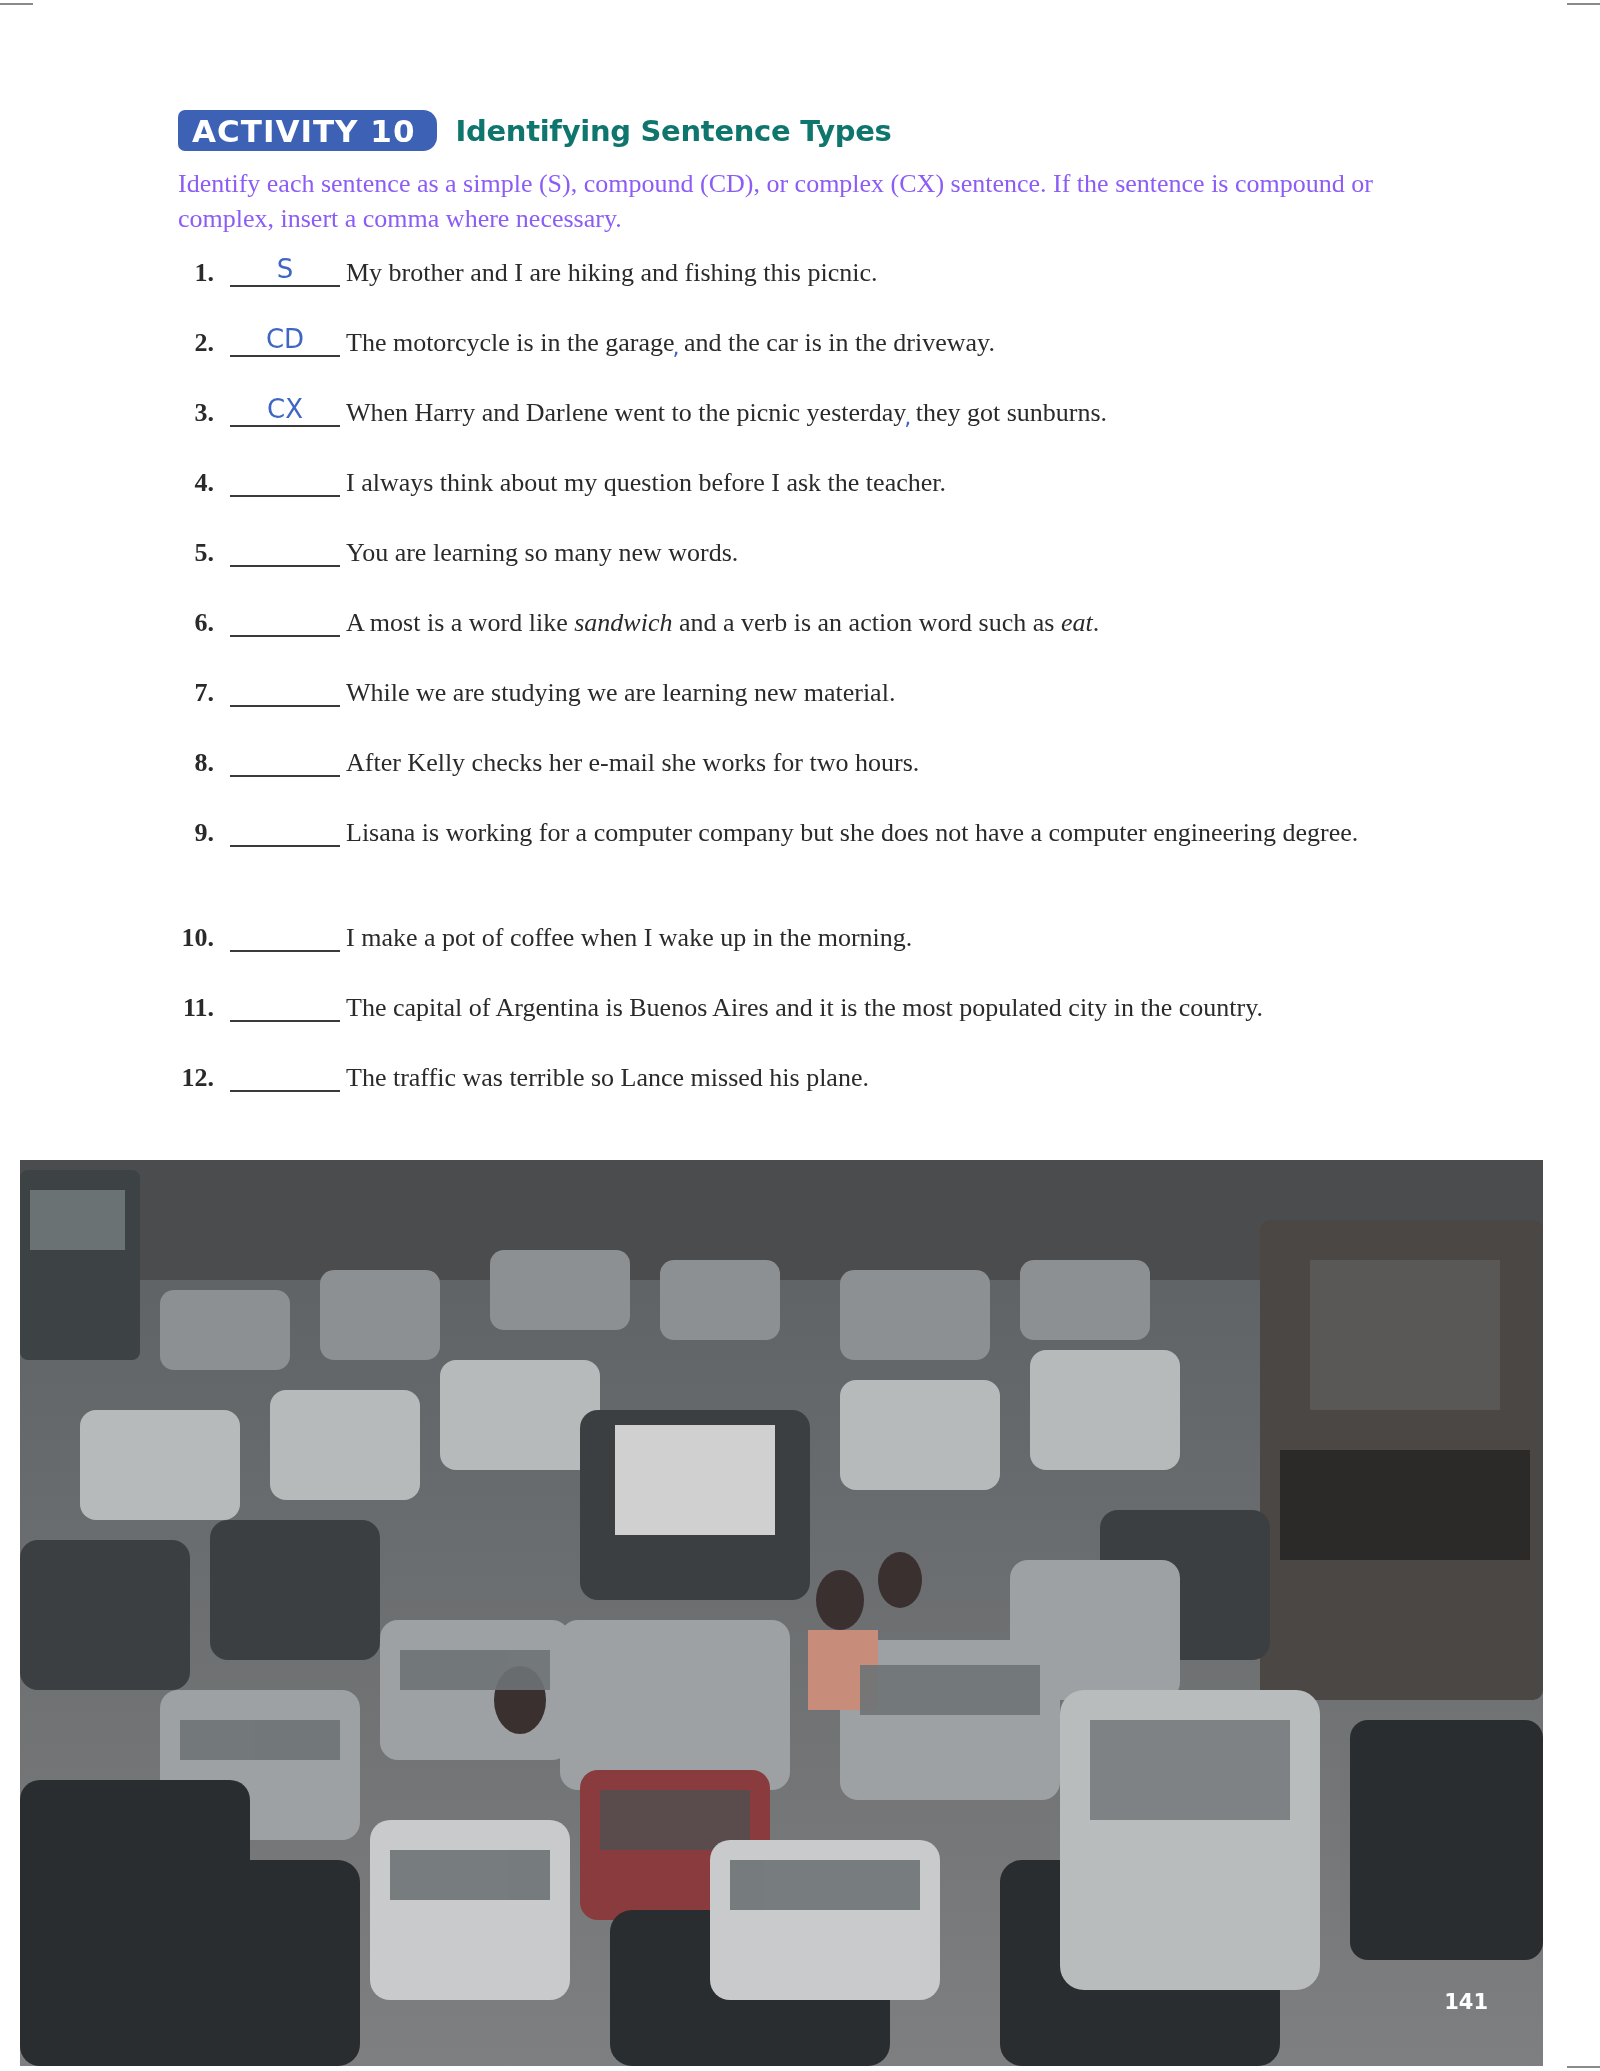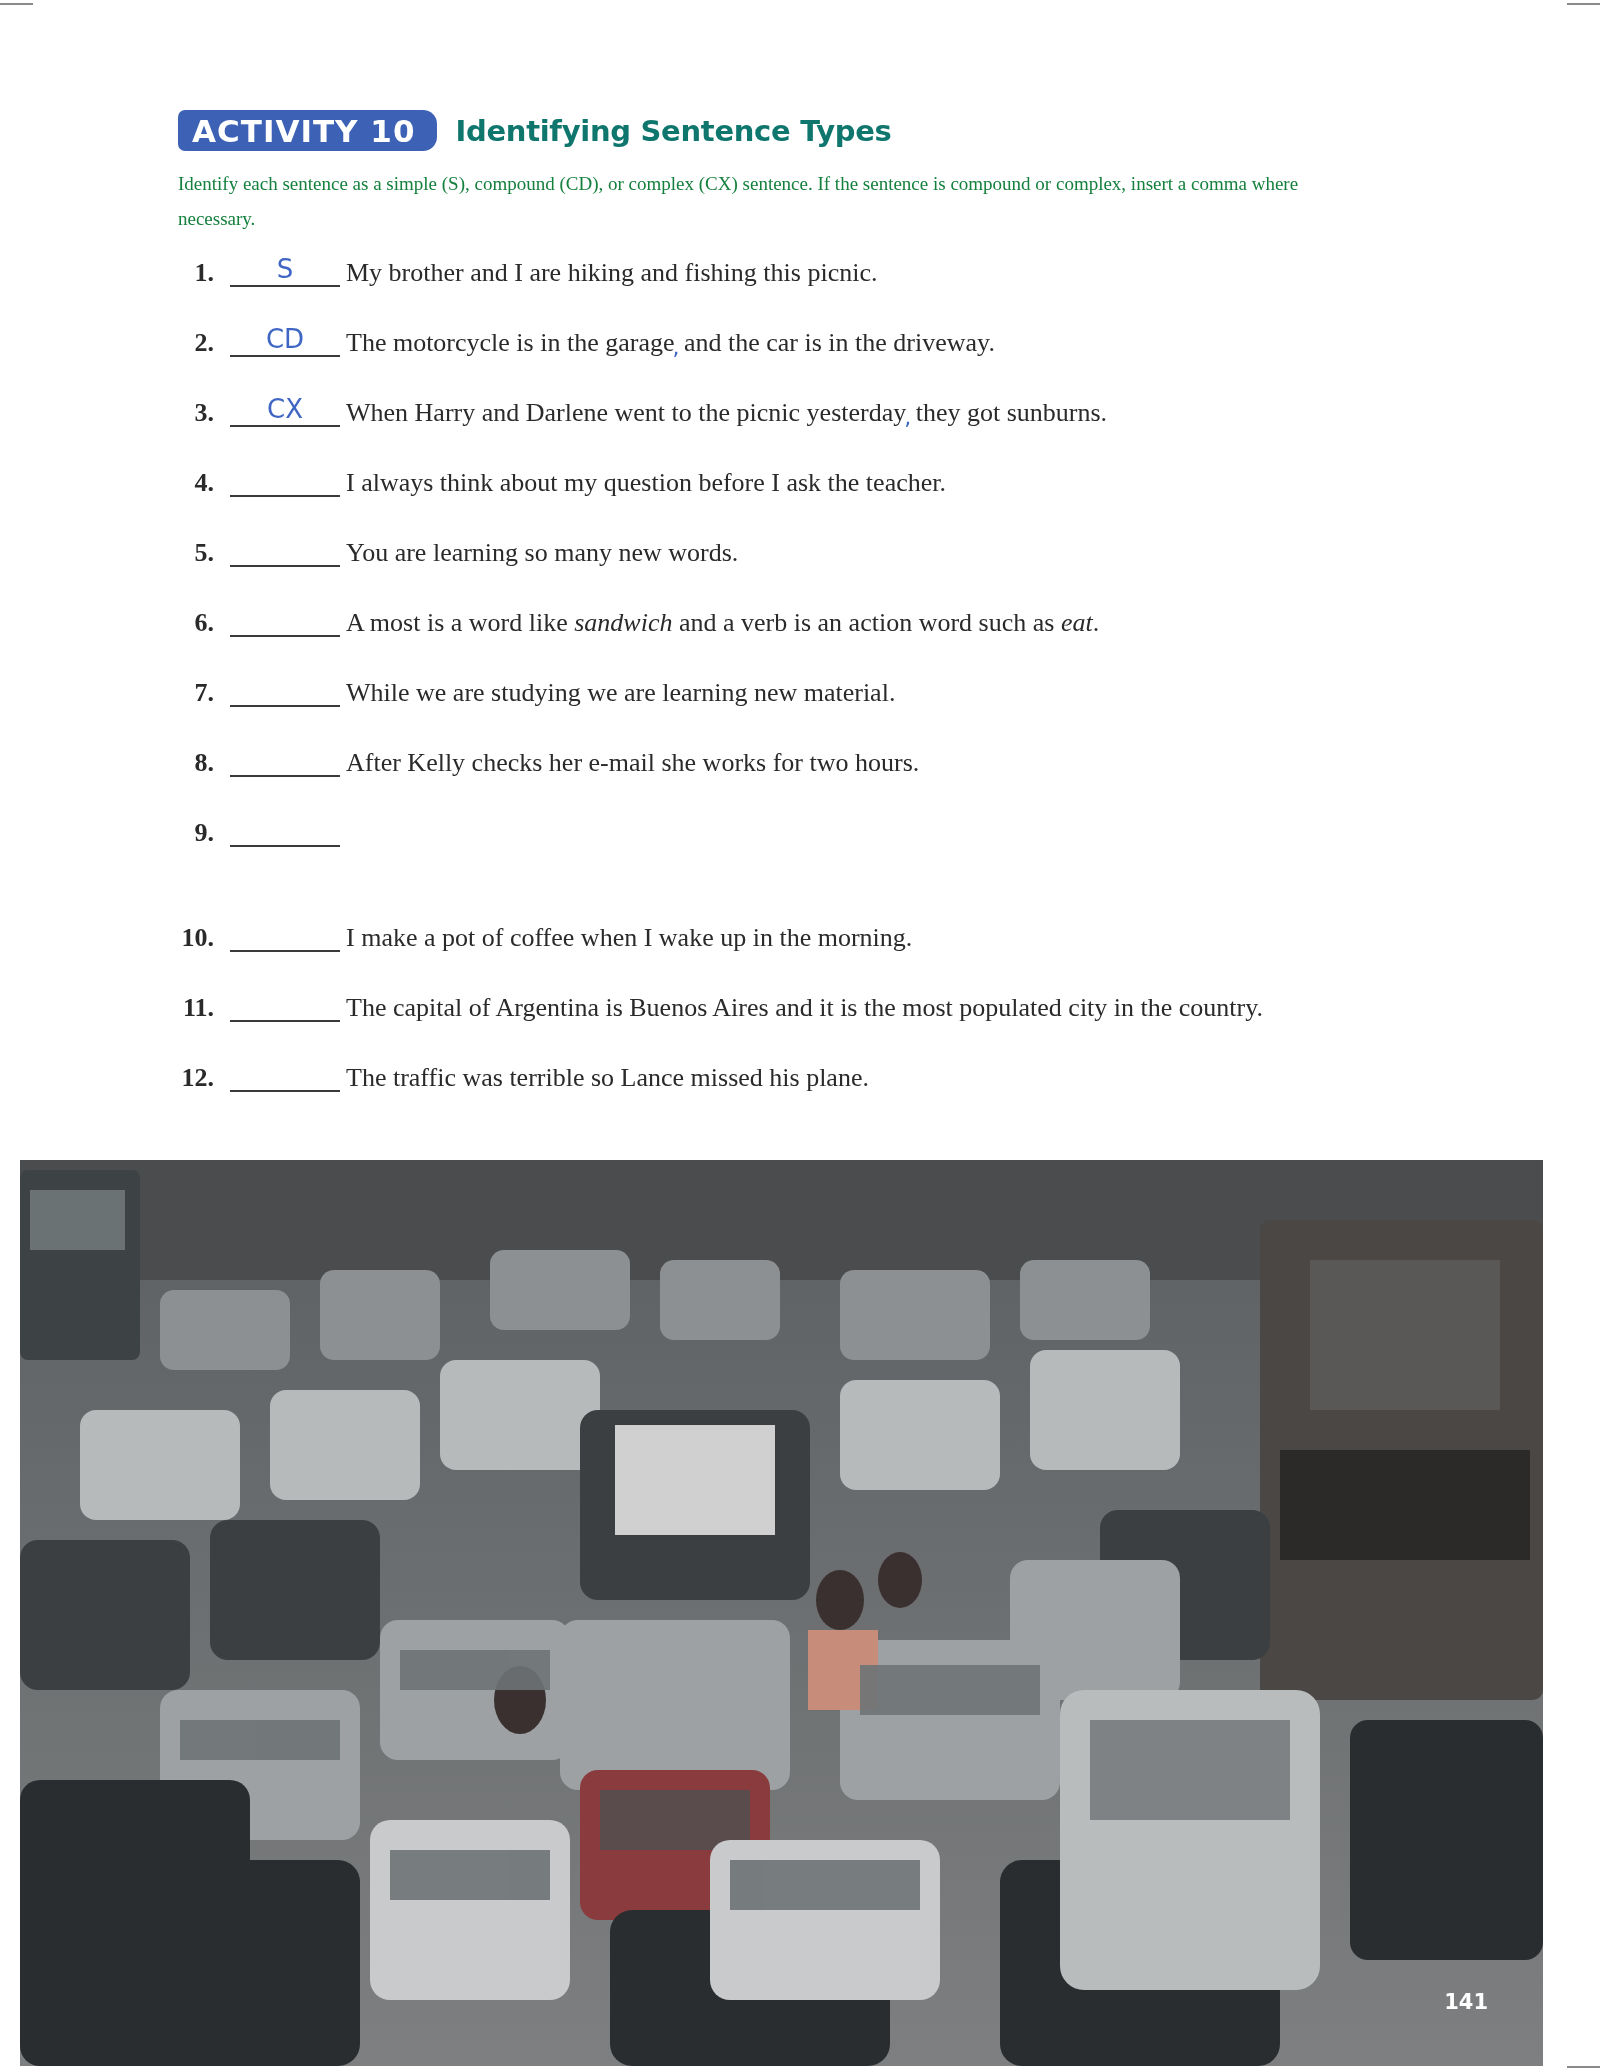--- a/index.html
+++ b/index.html
@@ -6,21 +6,21 @@
   body { width: 1600px; height: 2071px; position: relative; overflow: hidden; font-family: "Liberation Serif", serif; color: #2a2a2a; }
 
   .corner-mark { position: absolute; top: 3px; height: 2px; width: 33px; background: #8a8a8a; }
   .corner-mark.left { left: 0; }
   .corner-mark.right { right: 0; }
 
   .header { position: absolute; left: 178px; top: 108px; height: 45px; display: flex; align-items: center; }
   .badge { background: #3d62b5; color: #fff; font-family: "DejaVu Sans", sans-serif; font-weight: bold; font-size: 31px; letter-spacing: 1px; height: 41px; display: flex; align-items: center; padding: 0 22px 0 14px; border-radius: 7px 14px 14px 7px; box-sizing: border-box; }
   .title { margin-left: 18px; color: #0f766e; font-family: "DejaVu Sans", sans-serif; font-weight: bold; font-size: 29px; letter-spacing: -0.3px; }
 
-  .instructions { position: absolute; left: 178px; top: 166px; width: 1200px; font-size: 19px; line-height: 35px; color: #15803d; }
+  .instructions { position: absolute; left: 178px; top: 166px; width: 1200px; font-size: 26px; line-height: 35px; color: #8b5cf6; }
 
   .items { position: absolute; left: 178px; top: 255px; width: 1230px; }
   .item { position: absolute; left: 0; display: flex; font-size: 26px; line-height: 35px; }
   .num { width: 36px; text-align: right; font-weight: bold; margin-right: 16px; }
   .blank { position: relative; width: 110px; height: 30px; border-bottom: 2px solid #3a3a3a; margin-right: 6px; flex: none; }
   .answer { position: absolute; left: 0; right: 0; bottom: 2px; text-align: center; font-family: "DejaVu Sans", sans-serif; font-size: 26px; color: #3f66c4; line-height: 28px; }
   .sentence { width: 1020px; }
   .sentence i { font-style: italic; }
   .ins-comma { color: #3f66c4; font-family: "DejaVu Sans", sans-serif; font-size: 22px; position: relative; top: 4px; margin: 0 -2px; }
 
@@ -100,20 +100,21 @@
     <span class="blank">
         <span class="answer"></span>
       </span>
     <span class="sentence"><span>After Kelly checks her e-mail she works for two hours.</span></span>
   </div>
   <div class="item" style="top:560px">
     <span class="num">9.</span>
     <span class="blank">
         <span class="answer"></span>
       </span>
+    <span class="sentence"><span>Lisana is working for a computer company but she does not have a computer engineering degree.</span></span>
   </div>
   <div class="item" style="top:665px">
     <span class="num">10.</span>
     <span class="blank">
         <span class="answer"></span>
       </span>
     <span class="sentence"><span>I make a pot of coffee when I wake up in the morning.</span></span>
   </div>
   <div class="item" style="top:735px">
     <span class="num">11.</span>

